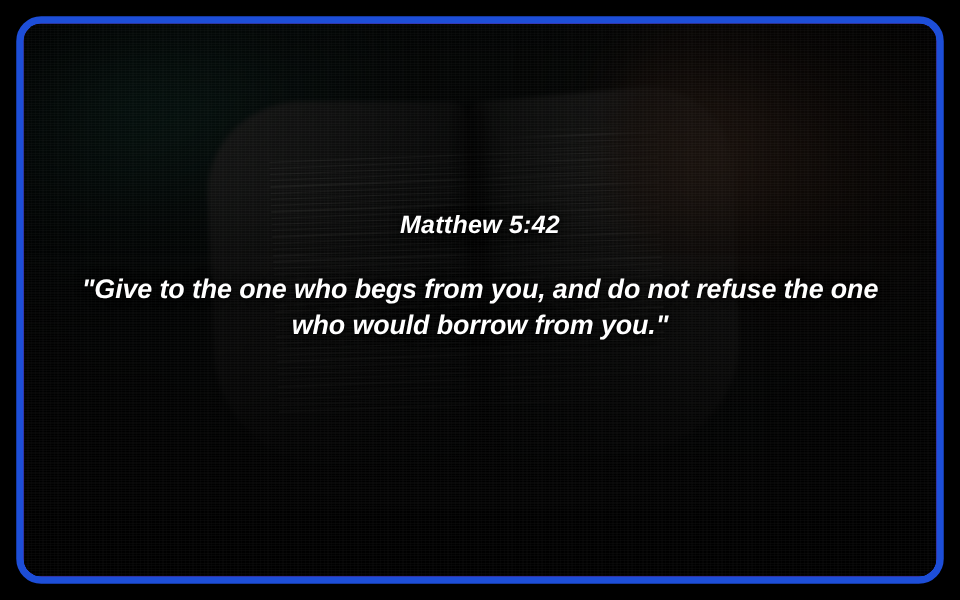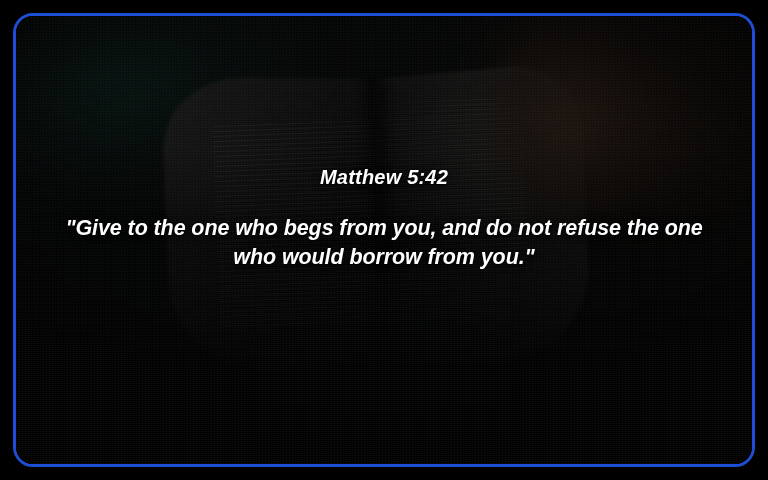--- a/index.html
+++ b/index.html
@@ -19,21 +19,21 @@
   }
 
   
   .quote-card {
     position: absolute;
     left: 13px;
     top: 13px;
     width: 742px;
     height: 454px;
     box-sizing: border-box;
-    border: 3px solid #1d4ed8;
+    border: 6px solid #1d4ed8;
     border-radius: 20px;
     overflow: hidden;
     background: #a21caf;
   }
 
   
   .photo {
     position: absolute;
     inset: 0;
     overflow: hidden;

